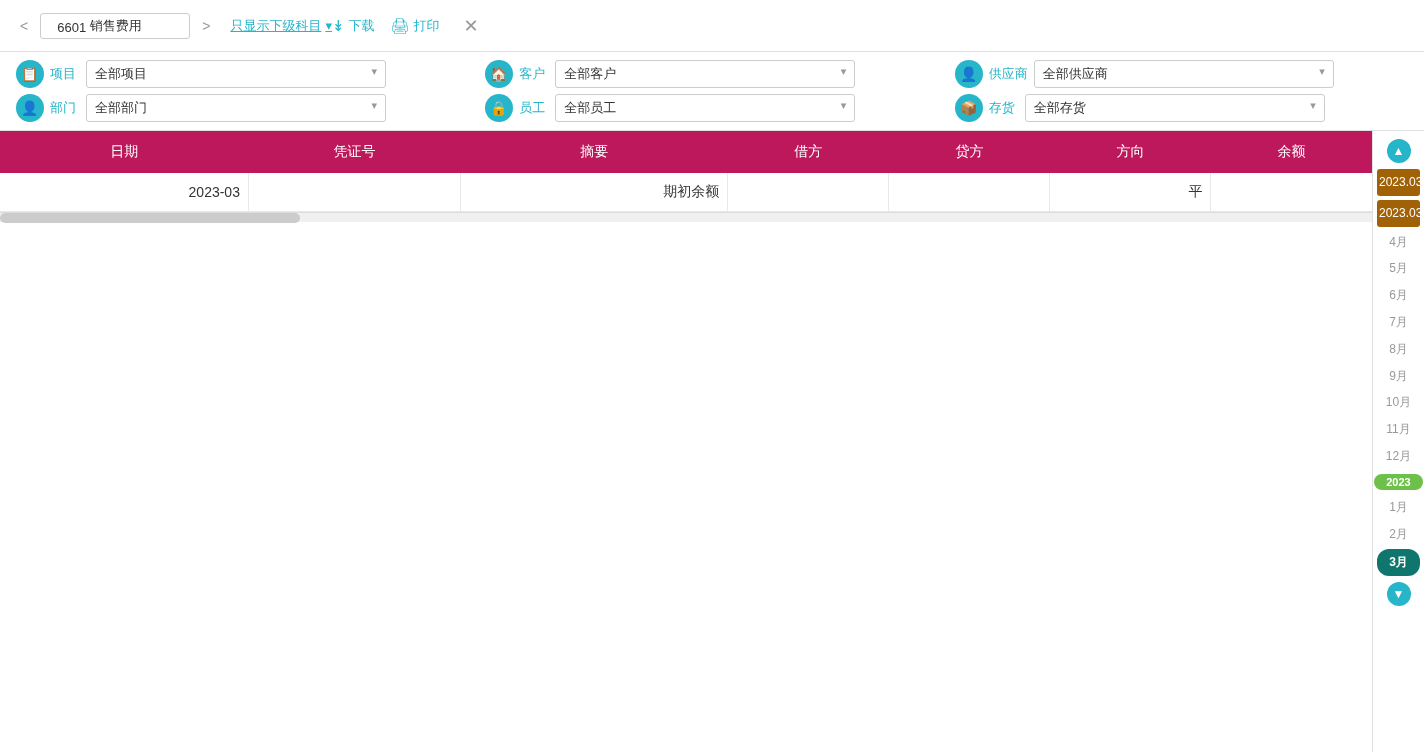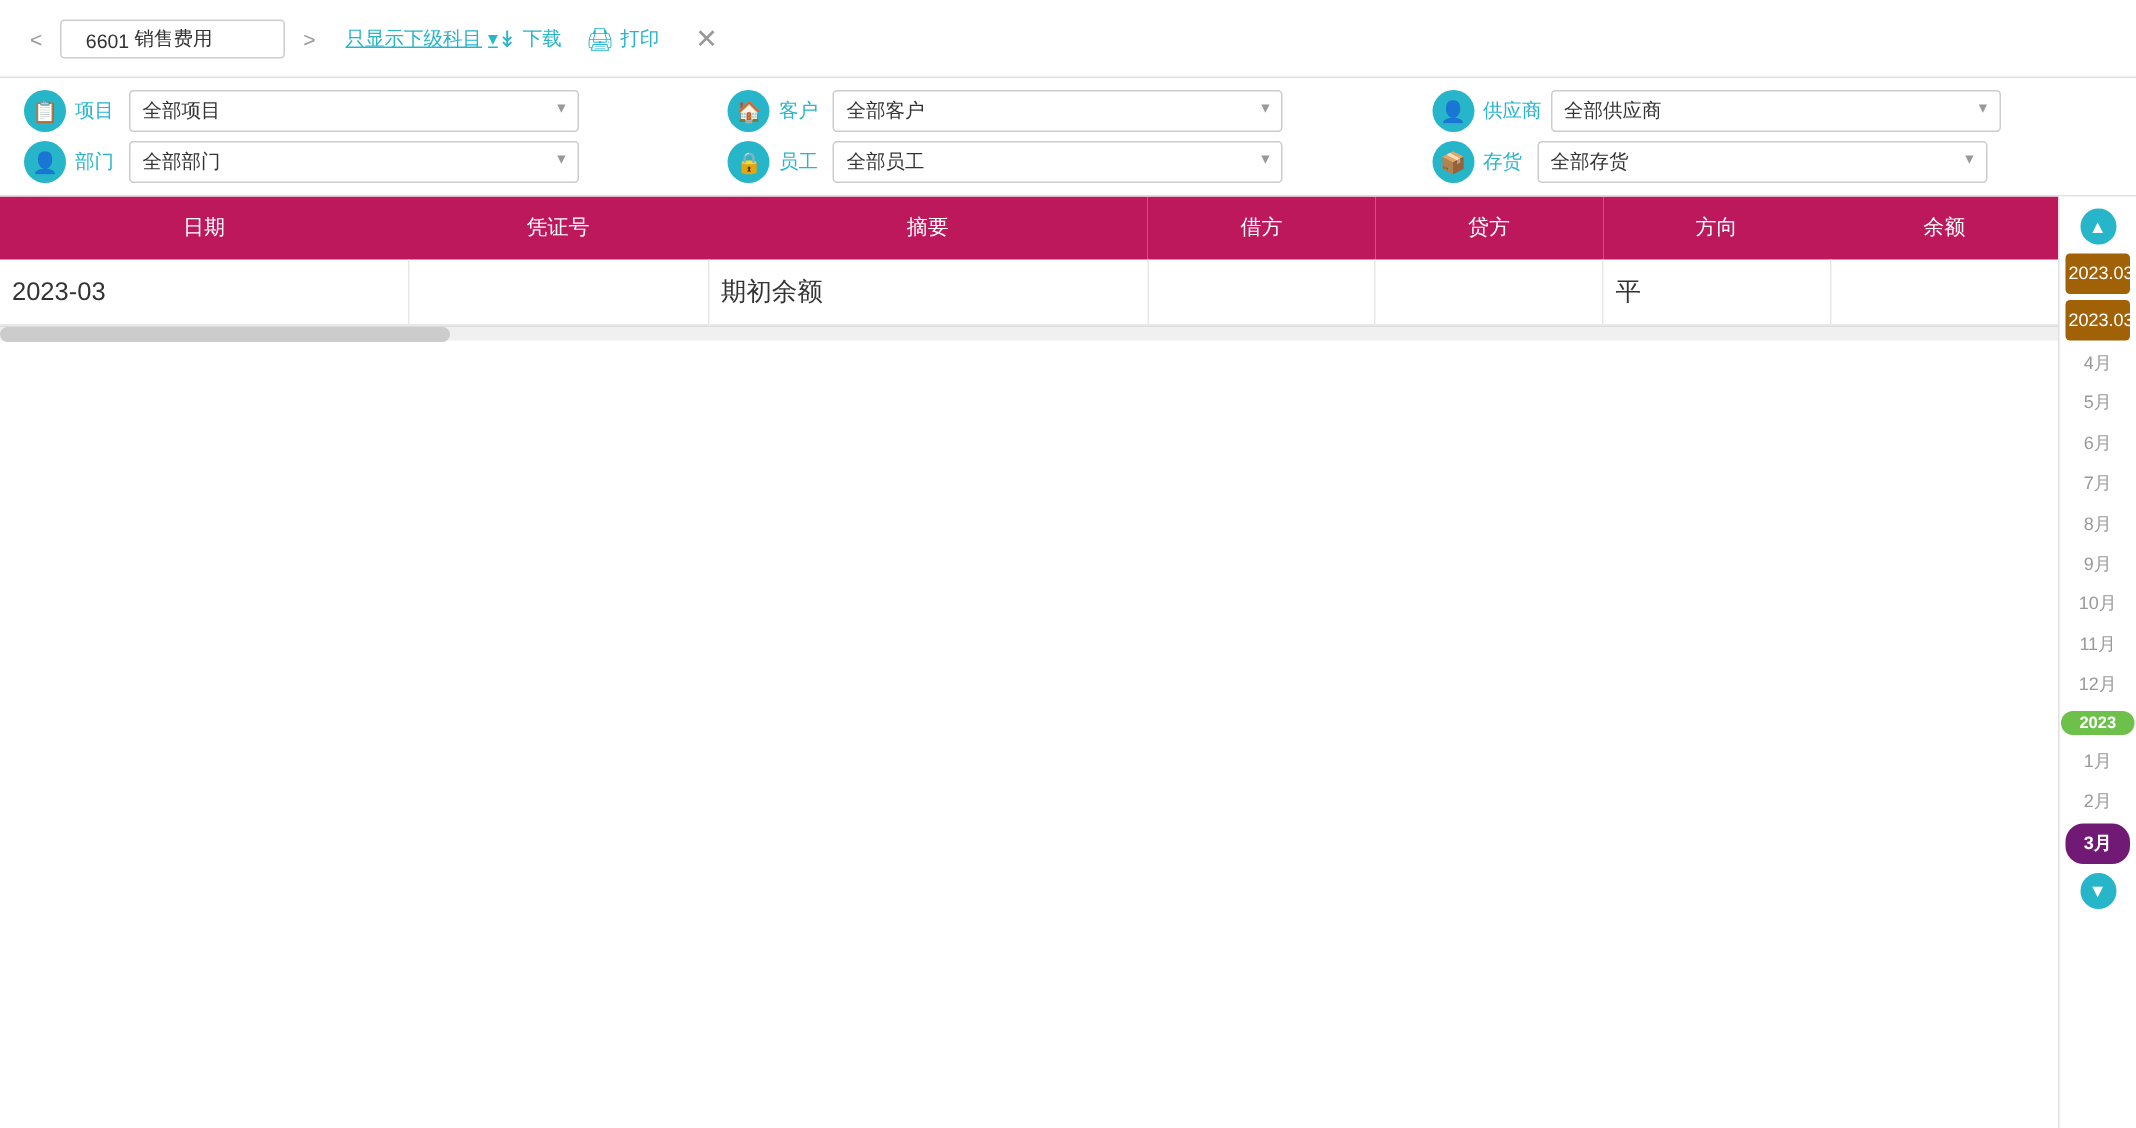--- a/index.html
+++ b/index.html
@@ -166,22 +166,22 @@
       text-align: center;
       font-weight: normal;
       font-size: 14px;
       border: none;
     }
     .data-table tbody tr {
       border-bottom: 1px solid #e8e8e8;
     }
     .data-table tbody td {
       padding: 10px 8px;
-      text-align: left;
-      font-size: 17px;
+      text-align: right;
+      font-size: 14px;
       color: #333;
       border-right: 1px solid #e8e8e8;
     }
     .data-table tbody td:last-child {
       border-right: none;
     }
     
     .h-scrollbar {
       height: 10px;
       background: #f0f0f0;
@@ -228,21 +228,21 @@
       line-height: 1.4;
     }
     .sidebar-month-item.active-period {
       background: #a16207;
       color: white;
       border-radius: 3px;
       margin: 2px 4px;
       width: calc(100% - 8px);
     }
     .sidebar-month-item.active-period-alt {
-      background: #701a75;
+      background: #0f766e;
       color: white;
       border-radius: 12px;
       margin: 2px 4px;
       width: calc(100% - 8px);
       font-weight: bold;
     }
     .sidebar-year-badge {
       background: #6dc04a;
       color: white;
       border-radius: 10px;

